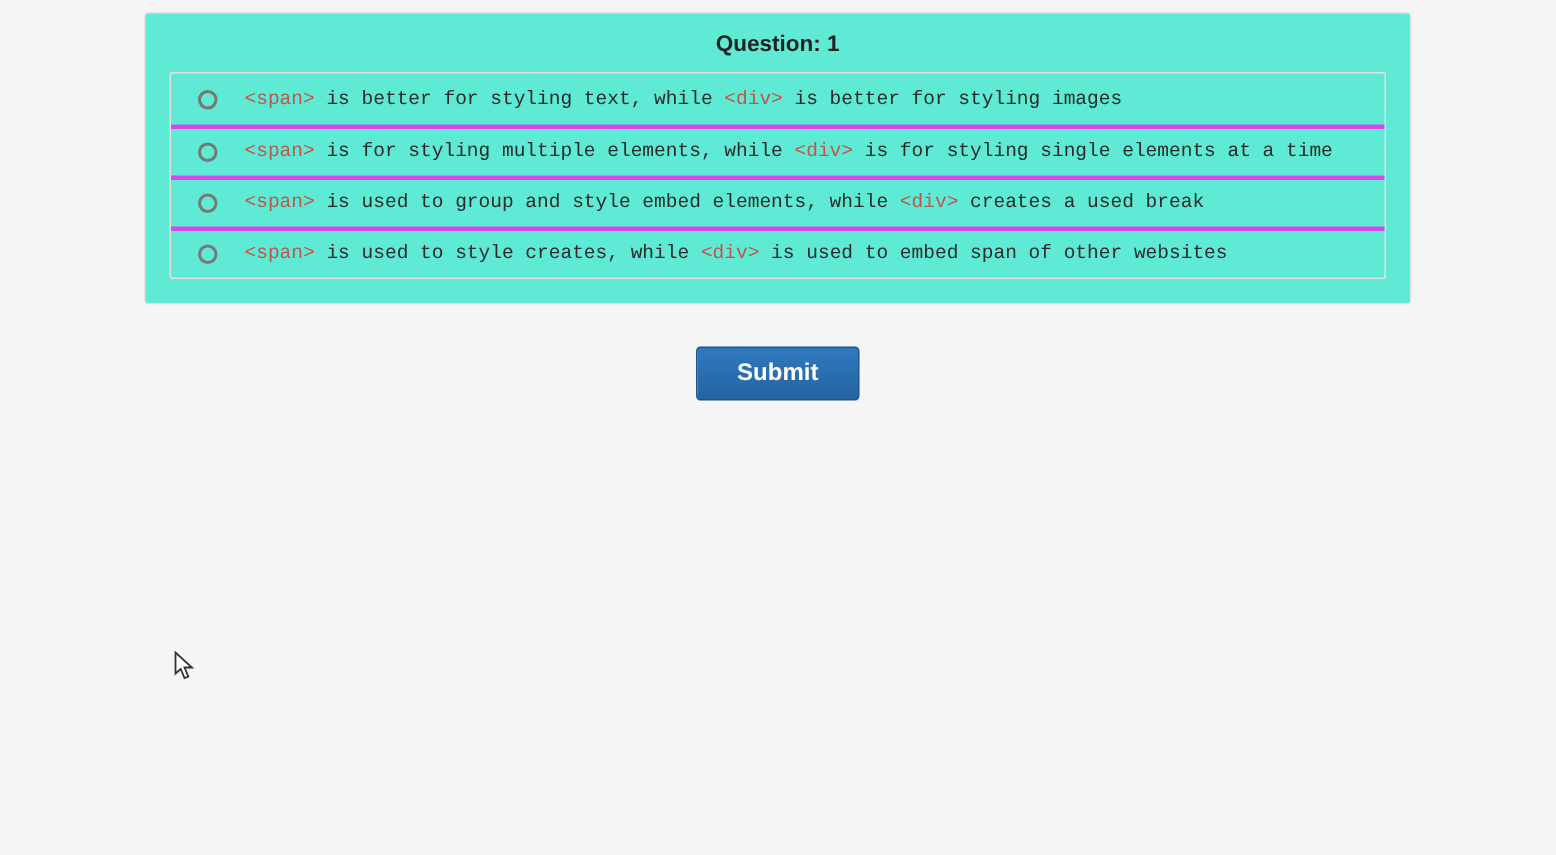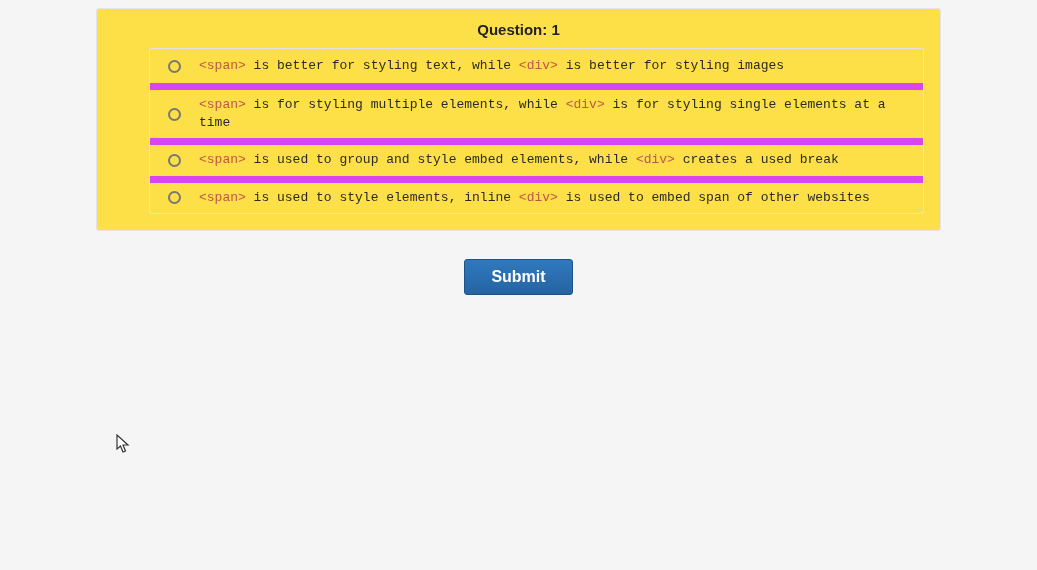--- a/index.html
+++ b/index.html
@@ -9,21 +9,21 @@
     }
     body {
       font-family: Arial, Helvetica, sans-serif;
       background: #f5f5f5;
       width: 1037px;
       height: 570px;
       overflow: hidden;
       position: relative;
     }
     .q-card {
-      background: #fde047;
+      background: #5eead4;
       margin: 8px 96px 0 96px;
       border: 1px solid #e4e4e4;
       border-radius: 3px;
       padding: 8px 16px 16px 16px;
     }
     .q-header {
       text-align: center;
       font-size: 15px;
       font-weight: 600;
       color: #222;
@@ -35,28 +35,27 @@
       padding: 0 2px 10px 2px;
     }
     .q-text .code,
     .opt-text .code {
       font-family: "Courier New", Courier, monospace;
       color: #c0564a;
     }
     .options {
       border: 1px solid #e2e2e2;
       border-radius: 2px;
-      margin-left: 36px;
     }
     .opt-row {
       display: flex;
       align-items: center;
       min-height: 34px;
       padding: 6px 10px;
-      border-top: 7px solid #d946ef;
+      border-top: 3px solid #d946ef;
       cursor: pointer;
     }
     .opt-row:first-child {
       border-top: none;
     }
     .radio {
       width: 13px;
       height: 13px;
       border: 2px solid #777;
       border-radius: 50%;
@@ -128,21 +127,21 @@
     </div>
     <div class="opt-row">
       <span class="radio"></span>
       <span class="opt-text">
         <span class="code">&lt;span&gt;</span><span> is used to group and style embed elements, while </span><span class="code">&lt;div&gt;</span><span> creates a used break</span>
       </span>
     </div>
     <div class="opt-row">
       <span class="radio"></span>
       <span class="opt-text">
-        <span class="code">&lt;span&gt;</span><span> is used to style elements, inline </span><span class="code">&lt;div&gt;</span><span> is used to embed span of other websites</span>
+        <span class="code">&lt;span&gt;</span><span> is used to style creates, while </span><span class="code">&lt;div&gt;</span><span> is used to embed span of other websites</span>
       </span>
     </div>
   </div>
 
 </div>
 
 <div class="submit-wrap">
   <div class="submit-btn">Submit</div>
 </div>
 

